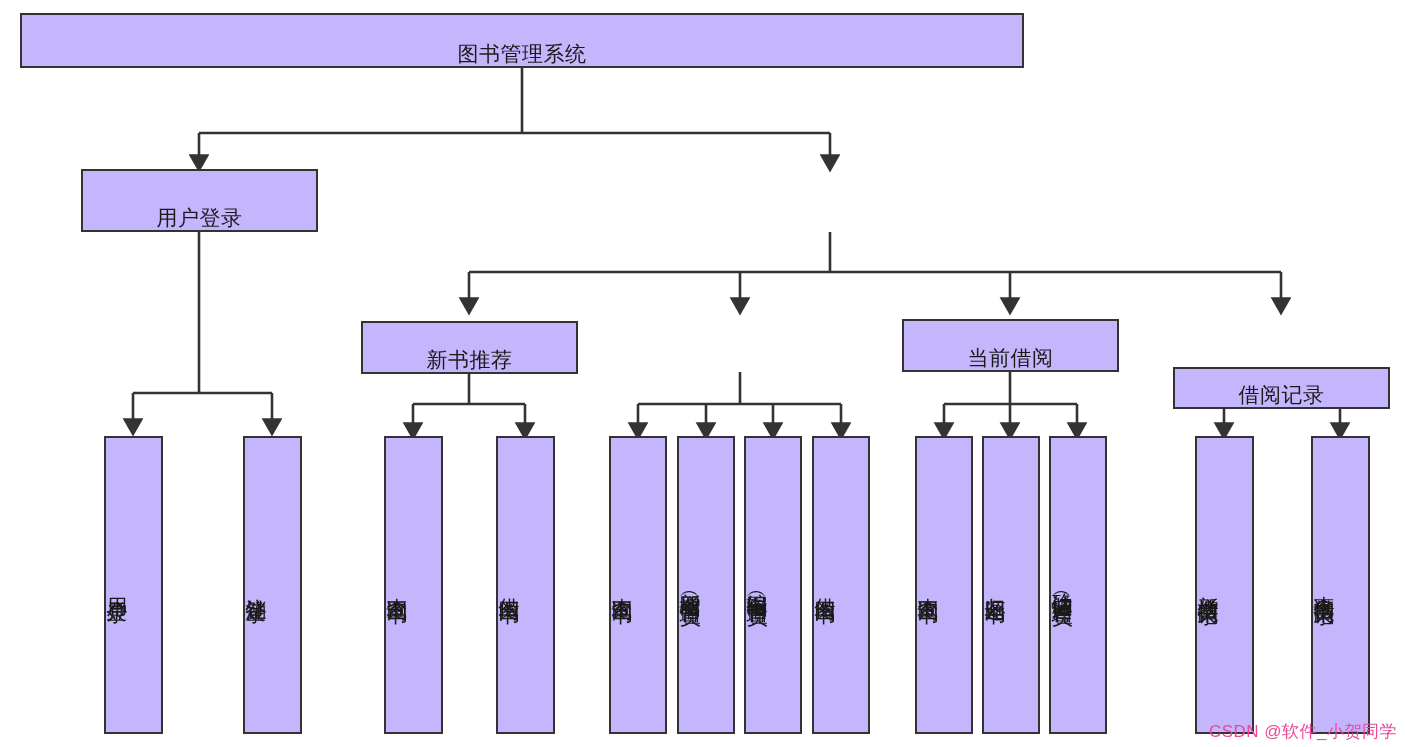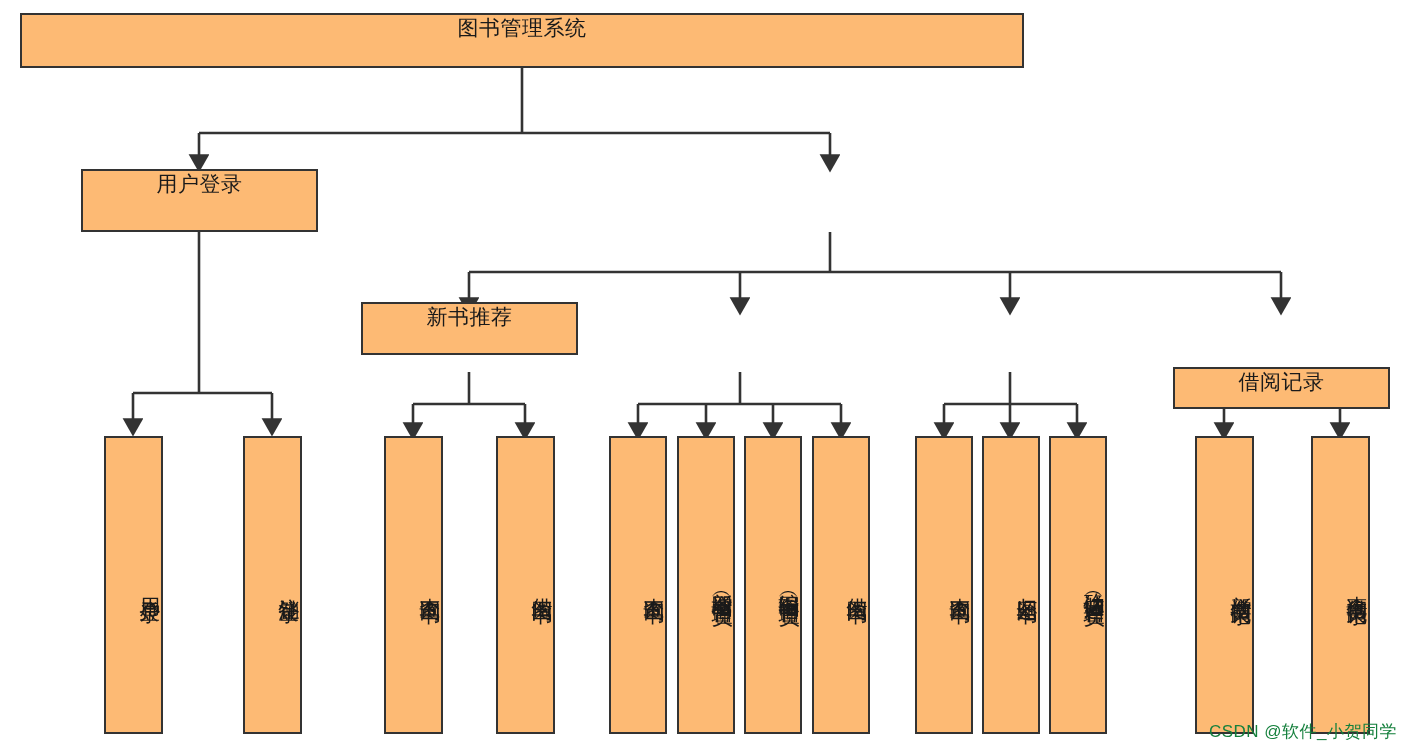--- a/index.html
+++ b/index.html
@@ -23,23 +23,23 @@
     left: 0;
     top: 0;
     width: 1405px;
     height: 747px;
     pointer-events: none;
   }
   .node {
     position: absolute;
     box-sizing: border-box;
     border: 2px solid #333333;
-    background: #fdba74;
+    background: #c4b5fd;
     display: flex;
-    align-items: flex-start;
+    align-items: flex-end;
     justify-content: center;
     color: #1a1a1a;
     z-index: 2;
   }
   .node.horizontal {
     font-size: 21px;
     letter-spacing: 0.5px;
     line-height: 1.2;
   }
   .node.vertical {
@@ -59,21 +59,21 @@
   }
   .node-label {
     display: block;
     white-space: nowrap;
   }
   #watermark {
     position: absolute;
     right: 8px;
     bottom: 4px;
     font-size: 17px;
-    color: #15803d;
+    color: #ec4899;
     letter-spacing: 0.5px;
     z-index: 5;
     white-space: nowrap;
   }
 </style>
 </head>
 <body>
 
 <div id="diagram-canvas">
 
@@ -128,22 +128,25 @@
   </svg>
 
   <div class="node horizontal" style="left:20px; top:13px; width:1004px; height:55px;">
     <span class="node-label">图书管理系统</span>
   </div>
 
   <div class="node horizontal" style="left:81px; top:169px; width:237px; height:63px;">
     <span class="node-label">用户登录</span>
   </div>
 
-  <div class="node horizontal" style="left:361px; top:302px; width:217px; height:53px;">
+  <div class="node horizontal" style="left:361px; top:321px; width:217px; height:53px;">
     <span class="node-label">新书推荐</span>
+  </div>
+  <div class="node horizontal" style="left:902px; top:319px; width:217px; height:53px;">
+    <span class="node-label">当前借阅</span>
   </div>
   <div class="node horizontal" style="left:1173px; top:319px; width:217px; height:42px;margin-top:48px;">
     <span class="node-label">借阅记录</span>
   </div>
 
   <div class="node vertical" style="left:104px; top:436px; width:59px; height:298px;">
     <span class="node-label">用户登录</span>
   </div>
   <div class="node vertical" style="left:243px; top:436px; width:59px; height:298px;">
     <span class="node-label">注销登录</span>

